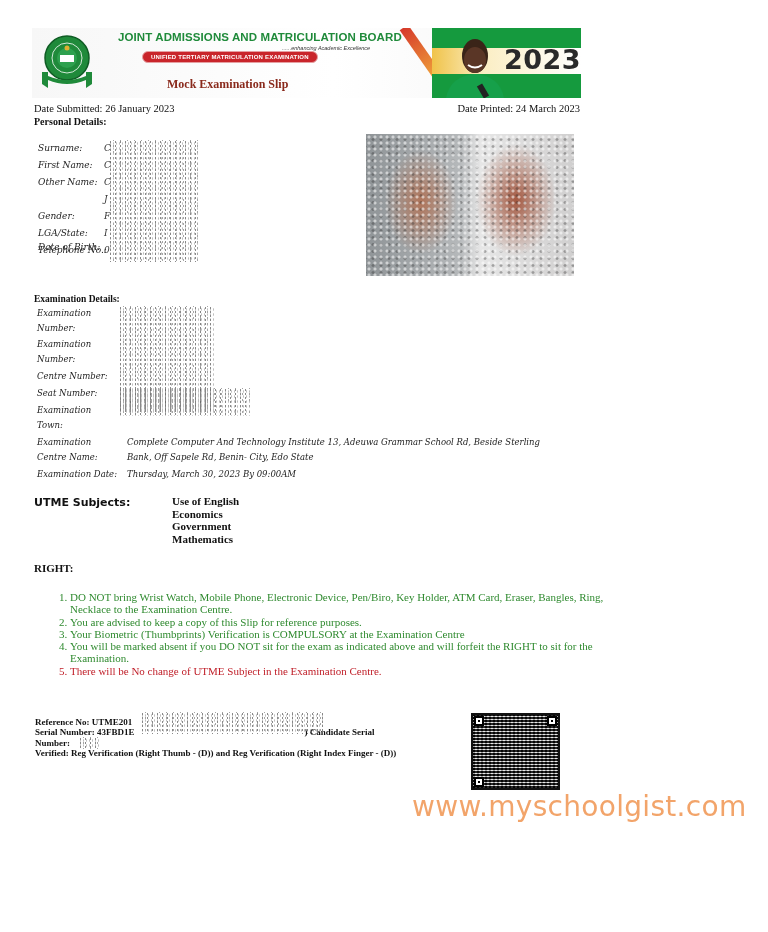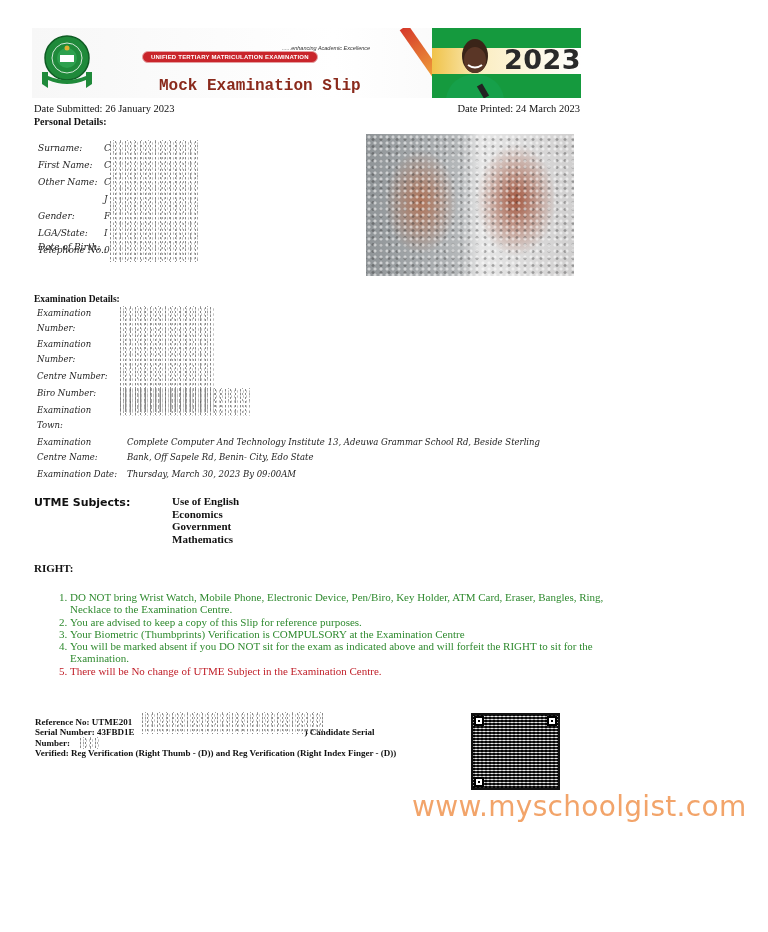--- a/index.html
+++ b/index.html
@@ -4,21 +4,21 @@
 <style>
   html, body { margin: 0; padding: 0; background: #ffffff; }
   body { width: 768px; height: 932px; position: relative; overflow: hidden; font-family: "Liberation Serif", serif; color: #111; }
 
   
   .banner { position: absolute; left: 32px; top: 28px; width: 549px; height: 70px; background: linear-gradient(90deg,#f7f7f7 0%,#ffffff 55%,#f4f4f4 100%); overflow: hidden; }
   .logo { position: absolute; left: 6px; top: 4px; width: 58px; height: 58px; }
   .banner-title { position: absolute; left: 86px; top: 3px; font-family: "Liberation Sans", sans-serif; font-weight: bold; font-size: 11.5px; color: #1f8a3a; letter-spacing: 0.1px; white-space: nowrap; }
   .banner-tagline { position: absolute; left: 250px; top: 17px; font-family: "Liberation Sans", sans-serif; font-size: 5.5px; font-style: italic; color: #333; white-space: nowrap; }
   .banner-pill { position: absolute; left: 110px; top: 23px; background: #c9252b; color: #fff; font-family: "Liberation Sans", sans-serif; font-weight: bold; font-size: 6px; padding: 2px 8px; border-radius: 7px; border: 1px solid #e5a0a2; white-space: nowrap; letter-spacing: 0.2px; }
-  .slip-title { position: absolute; left: 127px; top: 49px; font-family: Liberation Mono, monospace; font-weight: bold; font-size: 16px; color: #8a2a1c; white-space: nowrap; }
+  .slip-title { position: absolute; left: 135px; top: 49px; font-family: Liberation Serif, serif; font-weight: bold; font-size: 12px; color: #8a2a1c; white-space: nowrap; }
   .stripe-wrap { position: absolute; left: 372px; top: 0; width: 177px; height: 84px; }
   .stripe-g1 { position: absolute; left: 28px; top: 0; width: 149px; height: 20px; background: #159a3e; }
   .stripe-w { position: absolute; left: 28px; top: 20px; width: 149px; height: 26px; background: linear-gradient(90deg,#f0c34a 0%, #fbeec4 35%, #ffffff 100%); }
   .stripe-g2 { position: absolute; left: 28px; top: 46px; width: 149px; height: 24px; background: #159a3e; }
   .red-slash { position: absolute; left: 12px; top: -6px; width: 10px; height: 60px; background: linear-gradient(180deg,#d63a2b,#f0a43a); transform: rotate(-35deg); }
   .year { position: absolute; left: 100px; top: 16px; font-family: "DejaVu Sans", sans-serif; font-weight: bold; font-size: 27px; color: #2a2a2a; letter-spacing: 0.5px; }
   .person { position: absolute; left: 40px; top: 4px; width: 62px; height: 66px; }
 
   
   .date-left { position: absolute; left: 34px; top: 103px; font-size: 10.5px; }
@@ -74,20 +74,21 @@
   <svg class="logo" viewBox="0 0 58 58">
     <path d="M4 40 L10 40 L10 56 L4 52 Z" fill="#1f8a3a"></path>
     <path d="M54 40 L48 40 L48 56 L54 52 Z" fill="#1f8a3a"></path>
     <circle cx="29" cy="26" r="22" fill="#1f8a3a" stroke="#0f5c24" stroke-width="1.5"></circle>
     <circle cx="29" cy="26" r="15" fill="none" stroke="#ffffff" stroke-width="0.8"></circle>
     <circle cx="29" cy="26" r="10" fill="#2ea04e"></circle>
     <rect x="22" y="23" width="14" height="7" fill="#ffffff"></rect>
     <circle cx="29" cy="16" r="2.5" fill="#e0b030"></circle>
     <path d="M10 44 Q29 52 48 44 L48 48 Q29 56 10 48 Z" fill="#1f8a3a"></path>
   </svg>
+  <div class="banner-title">JOINT ADMISSIONS AND MATRICULATION BOARD</div>
   <div class="banner-tagline">......enhancing Academic Excellence</div>
   <div class="banner-pill">UNIFIED TERTIARY MATRICULATION EXAMINATION</div>
   <div class="slip-title">Mock Examination Slip</div>
   <div class="stripe-wrap">
     <div class="red-slash"></div>
     <div class="stripe-g1"></div>
     <div class="stripe-w"></div>
     <div class="stripe-g2"></div>
     <svg class="person" viewBox="0 0 62 66">
       <path d="M2 66 Q6 44 31 42 Q56 44 60 66 Z" fill="#16a04a"></path>
@@ -128,21 +129,21 @@
 
 <div class="ed-label" style="top:306px;">
   <div>Examination</div>
   <div>Number:</div>
 </div>
 <div class="ed-label" style="top:337px;">
   <div>Examination</div>
   <div>Number:</div>
 </div>
 <div class="ed-label" style="top:369px;">Centre Number:</div>
-<div class="ed-label" style="top:386px;">Biro Number:</div>
+<div class="ed-label" style="top:386px;">Seat Number:</div>
 <div class="ed-label" style="top:403px;">
   <div>Examination</div>
   <div>Town:</div>
 </div>
 
 <div class="redact" style="left:118px; top:306px; width:96px; height:106px;"></div>
 <div class="redact" style="left:118px; top:388px; width:132px; height:28px;"></div>
 
 <div class="ed-label" style="top:435px;">
   <div>Examination</div>

